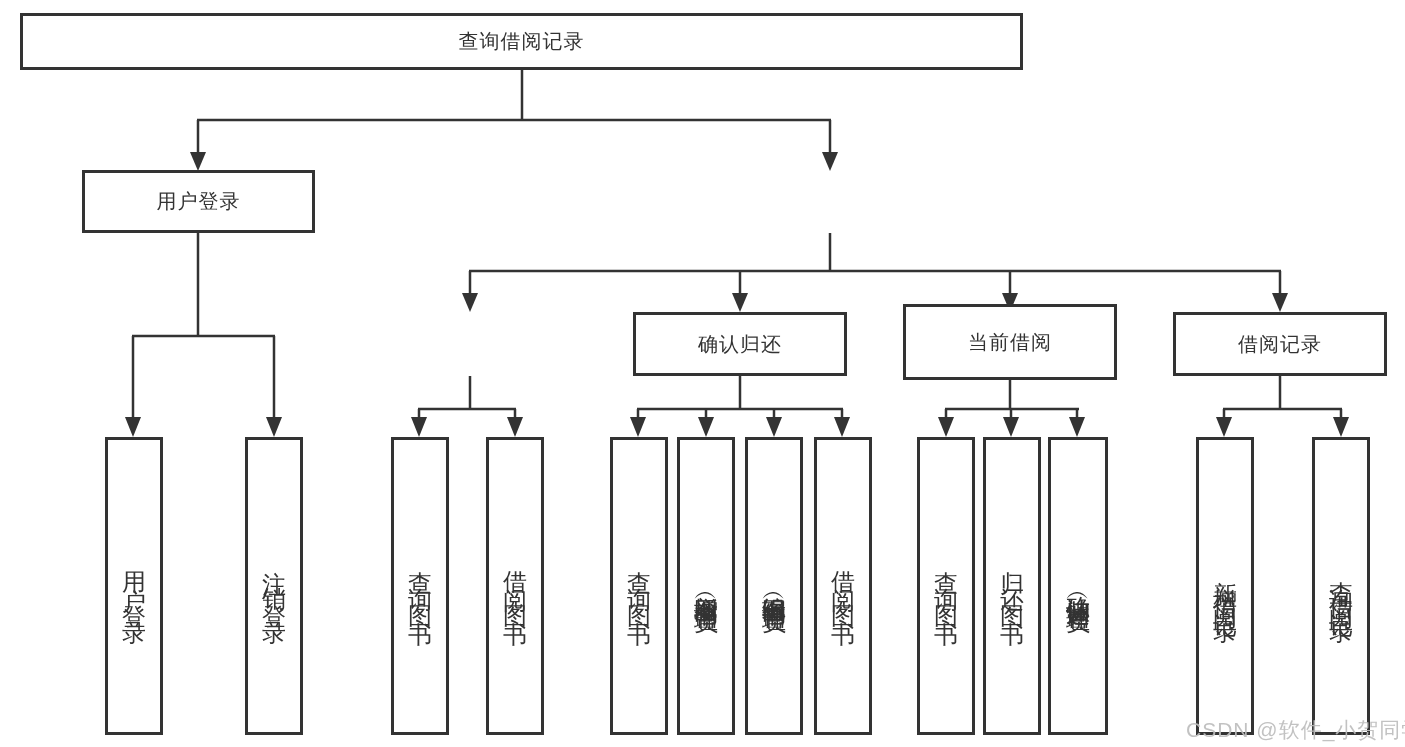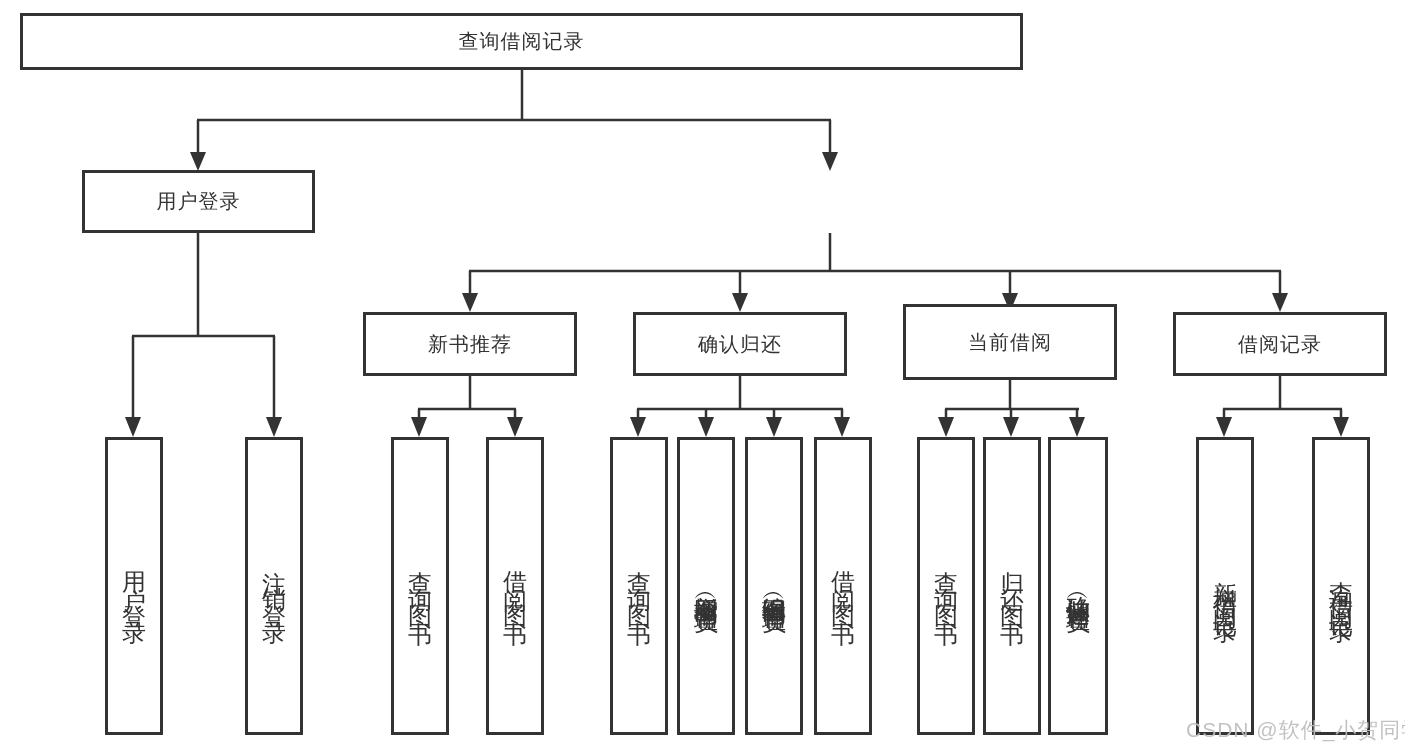--- a/index.html
+++ b/index.html
@@ -101,21 +101,20 @@
 
       <polygon points="1216,417 1232,417 1224,437"></polygon>
       <polygon points="1333,417 1349,417 1341,437"></polygon>
     </g>
   </svg>
 
   <div class="box hdr" style="left:20px;top:13px;width:1003px;height:57px">查询借阅记录</div>
 
   <div class="box hdr" style="left:82px;top:170px;width:233px;height:63px">用户登录</div>
 
-  <div class="box hdr" style="left:363px;top:312px;width:214px;height:64px">新书推荐</div>
   <div class="box hdr" style="left:633px;top:312px;width:214px;height:64px">确认归还</div>
   <div class="box hdr" style="left:903px;top:304px;width:214px;height:76px">当前借阅</div>
   <div class="box hdr" style="left:1173px;top:312px;width:214px;height:64px">借阅记录</div>
 
   <div class="box leaf ls-lg" style="left:105px">用户登录</div>
   <div class="box leaf ls-lg" style="left:245px">注销登录</div>
 
   <div class="box leaf ls-lg" style="left:391px">查询图书</div>
   <div class="box leaf ls-lg" style="left:486px">借阅图书</div>
 

